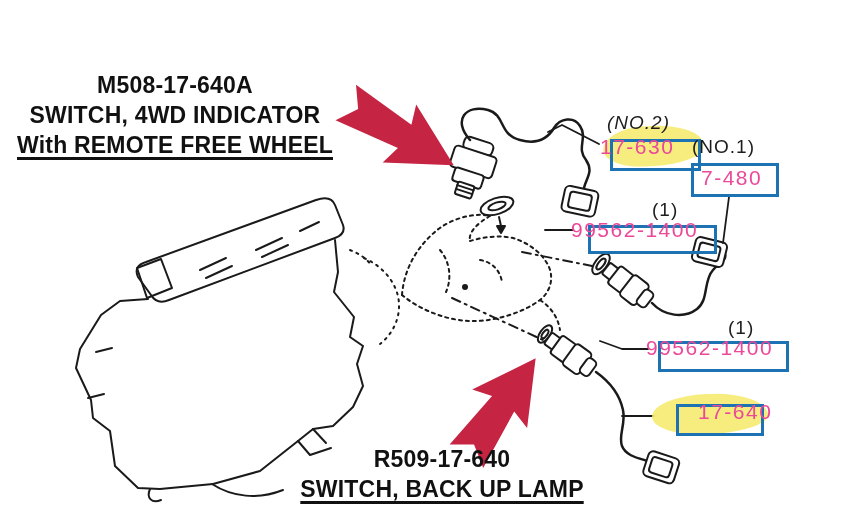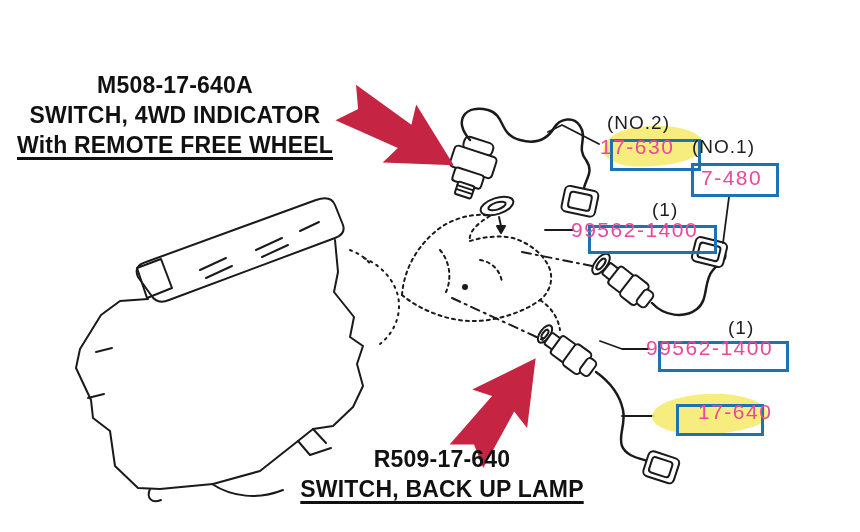--- a/index.html
+++ b/index.html
@@ -140,21 +140,21 @@
     <div class="u">With REMOTE FREE WHEEL</div>
   </div>
 
   <div class="annotation" style="left:282px;top:444px;width:320px;">
     <div>R509-17-640</div>
     <div class="u">SWITCH, BACK UP LAMP</div>
   </div>
 
   <div class="hl hl-a" style="left:603px;top:126px;width:100px;height:40px;"></div>
   <div class="callout-box" style="left:610px;top:139px;width:85px;height:26px;"></div>
-  <div class="qualifier" style="left:607px;top:112px;">(NO.2)</div>
+  <div class="qualifier" style="left:607px;top:112px;font-style:italic;">(NO.2)</div>
   <div class="partnum" style="left:600px;top:135px;">17-630</div>
 
   <div class="callout-box" style="left:691px;top:163px;width:82px;height:28px;"></div>
   <div class="qualifier" style="left:692px;top:136px;">(NO.1)</div>
   <div class="partnum" style="left:701px;top:166px;">7-480</div>
 
   <div class="callout-box" style="left:588px;top:225px;width:123px;height:23px;"></div>
   <div class="qualifier" style="left:652px;top:199px;">(1)</div>
   <div class="partnum" style="left:571px;top:218px;">99562-1400</div>
 

